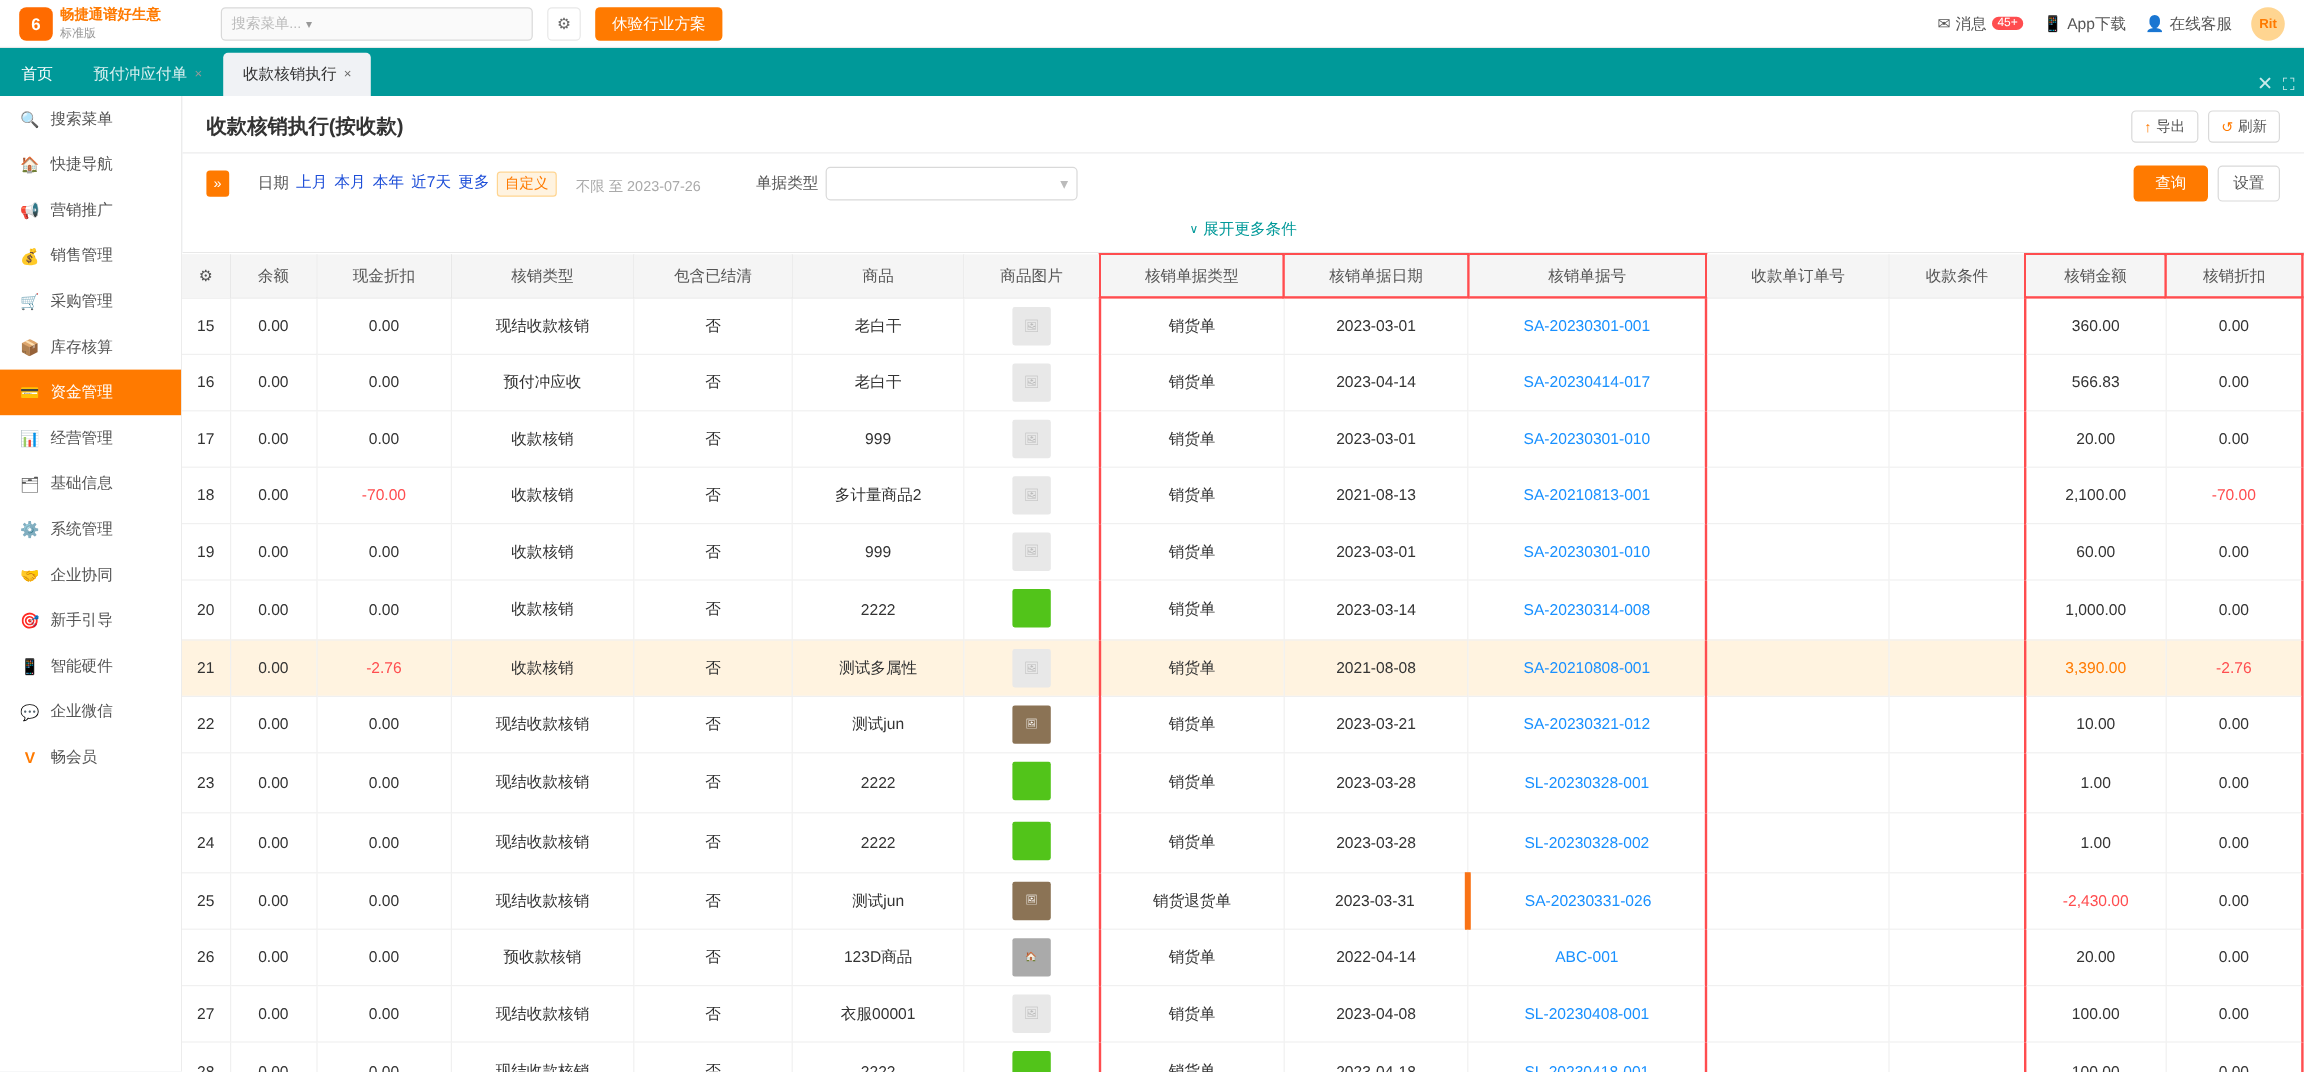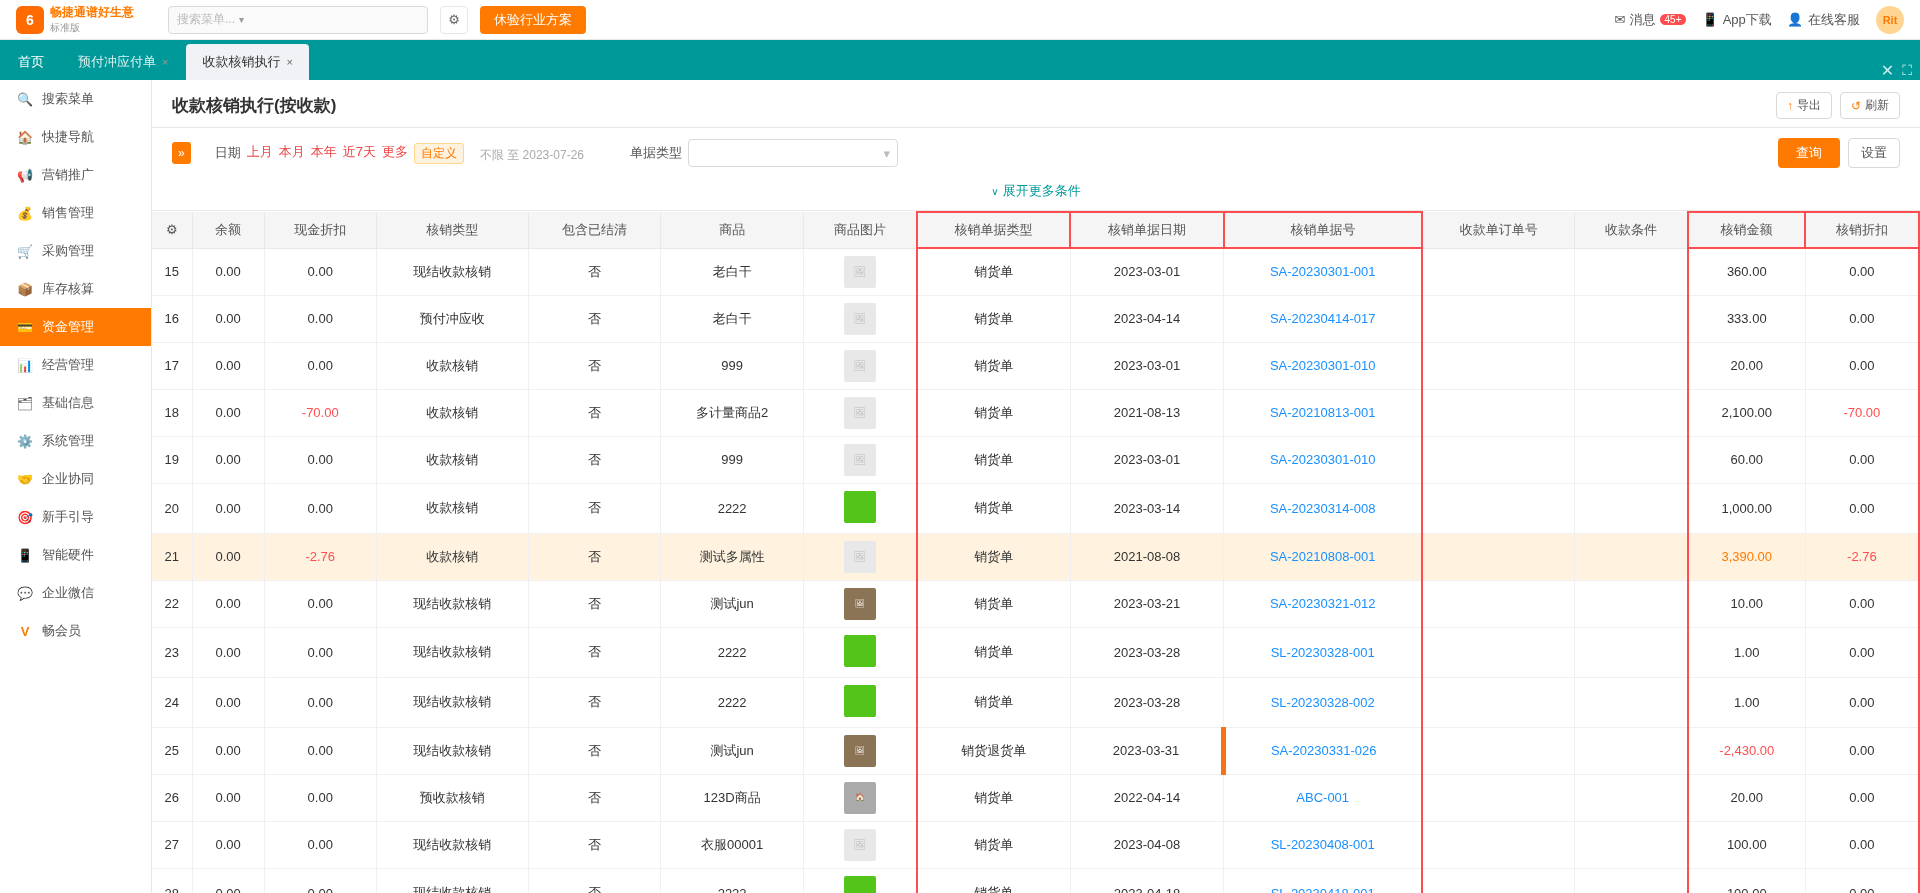--- a/index.html
+++ b/index.html
@@ -2,21 +2,21 @@
 <html><head>
   <meta charset="utf-8">
   <style>
     * { box-sizing: border-box; margin: 0; padding: 0; }
     body { font-family: 'Microsoft YaHei', Arial, sans-serif; font-size: 13px; background: #f5f5f5; color: #333; width: 1920px; min-height: 893px; overflow-x: hidden; }
 
     
     .top-bar { height: 40px; background: #fff; display: flex; align-items: center; padding: 0 16px; border-bottom: 1px solid #e8e8e8; gap: 12px; }
     .logo-area { display: flex; align-items: center; gap: 6px; min-width: 140px; }
     .logo-icon { width: 28px; height: 28px; background: #ff6b00; border-radius: 6px; display: flex; align-items: center; justify-content: center; color: #fff; font-weight: bold; font-size: 14px; }
-    .search-bar { flex: 1; max-width: 260px; height: 28px; border: 1px solid #d9d9d9; border-radius: 4px; padding: 0 8px; font-size: 12px; color: #bbb; background: #fafafa; display: flex; align-items: center; }
+    .search-bar { flex: 1; max-width: 260px; height: 28px; border: 1px solid #d9d9d9; border-radius: 4px; padding: 0 8px; font-size: 12px; color: #bbb; background: #fafafa; display: flex; align-items: center; margin-left: 16px; }
     .chevron-down { font-size: 10px; color: #999; margin-left: 4px; }
     .gear-btn { width: 28px; height: 28px; border-radius: 4px; border: 1px solid #e8e8e8; display: flex; align-items: center; justify-content: center; cursor: pointer; color: #666; }
     .industry-btn { background: #ff7a00; color: #fff; border: none; border-radius: 4px; padding: 5px 14px; font-size: 13px; cursor: pointer; }
     .top-right { margin-left: auto; display: flex; align-items: center; gap: 16px; }
     .top-right-item { display: flex; align-items: center; gap: 4px; font-size: 13px; color: #555; cursor: pointer; }
     .badge-red { background: #ff4d4f; color: #fff; border-radius: 10px; padding: 0 5px; font-size: 10px; min-width: 18px; text-align: center; }
     .user-avatar { width: 28px; height: 28px; background: #ffd591; border-radius: 50%; display: flex; align-items: center; justify-content: center; font-size: 11px; color: #ff7a00; font-weight: bold; }
 
     
     .nav-tabs { height: 40px; background: #009999; display: flex; align-items: flex-end; padding: 0 0 0 0; position: relative; }
@@ -43,21 +43,21 @@
     .header-actions { display: flex; gap: 8px; }
     .action-btn { display: flex; align-items: center; gap: 4px; padding: 4px 10px; border: 1px solid #d9d9d9; border-radius: 4px; background: #fff; font-size: 12px; color: #555; cursor: pointer; }
     .action-btn .icon-sym { color: #ff7a00; }
 
     
     .filter-area { background: #fff; padding: 10px 20px; border-bottom: 1px solid #e8e8e8; }
     .filter-row { display: flex; align-items: center; gap: 16px; flex-wrap: wrap; }
     .filter-item { display: flex; align-items: center; gap: 6px; font-size: 13px; }
     .filter-label { color: #555; white-space: nowrap; }
     .filter-date-links { display: flex; gap: 6px; }
-    .filter-date-link { color: #ef4444; cursor: pointer; font-size: 13px; }
+    .filter-date-link { color: #1d4ed8; cursor: pointer; font-size: 13px; }
     .filter-date-custom { background: #fff3e0; color: #ff7a00; border: 1px solid #ffd591; border-radius: 3px; padding: 1px 6px; font-size: 12px; cursor: pointer; }
     .filter-date-range { color: #aaa; font-size: 12px; margin-top: 2px; }
     .filter-input { height: 28px; border: 1px solid #d9d9d9; border-radius: 4px; padding: 0 8px; min-width: 180px; font-size: 13px; color: #999; background: #fff; }
     .filter-dots { color: #bbb; letter-spacing: 2px; }
     .filter-select { height: 28px; border: 1px solid #d9d9d9; border-radius: 4px; padding: 0 8px; min-width: 160px; font-size: 13px; color: #999; background: #fff; }
     .query-btn { background: #ff7a00; color: #fff; border: none; border-radius: 4px; padding: 5px 18px; font-size: 13px; cursor: pointer; }
     .settings-btn { background: #fff; color: #555; border: 1px solid #d9d9d9; border-radius: 4px; padding: 5px 12px; font-size: 13px; cursor: pointer; }
     .expand-more { display: flex; align-items: center; gap: 4px; color: #009999; font-size: 13px; cursor: pointer; margin-top: 6px; }
     .expand-icon { font-size: 10px; }
 
@@ -304,21 +304,21 @@
       <td>0.00</td>
       <td>预付冲应收</td>
       <td>否</td>
       <td>老白干</td>
       <td><div class="img-placeholder">🖼</div></td>
       <td style="border-left:2px solid #ff4d4f;border-right:1px solid #f0f0f0;">销货单</td>
       <td style="border-right:1px solid #f0f0f0;">2023-04-14</td>
       <td style="border-right:2px solid #ff4d4f;"><a class="link-text">SA-20230414-017</a></td>
       <td></td>
       <td></td>
-      <td style="border-left:2px solid #ff4d4f;">333.00</td>
+      <td style="border-left:2px solid #ff4d4f;">566.83</td>
       <td style="border-right:2px solid #ff4d4f;">0.00</td>
     </tr>
             <tr>
       <td>17</td>
       <td>0.00</td>
       <td>0.00</td>
       <td>收款核销</td>
       <td>否</td>
       <td>999</td>
       <td><div class="img-placeholder">🖼</div></td>

